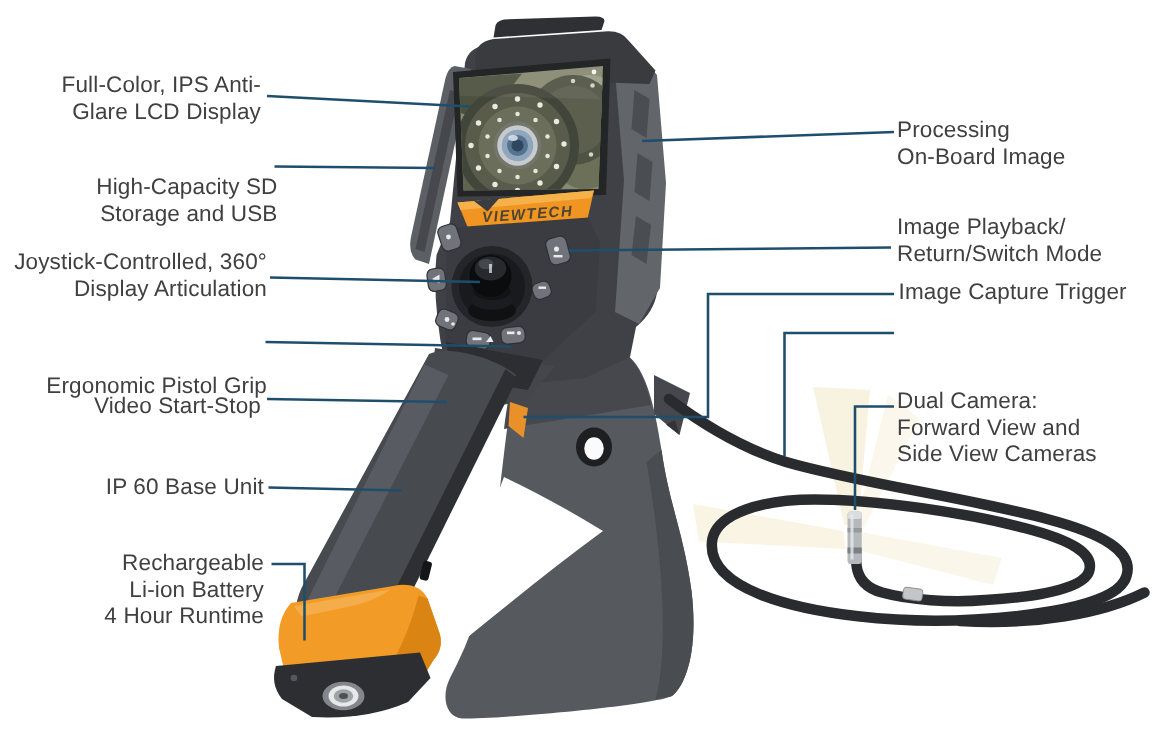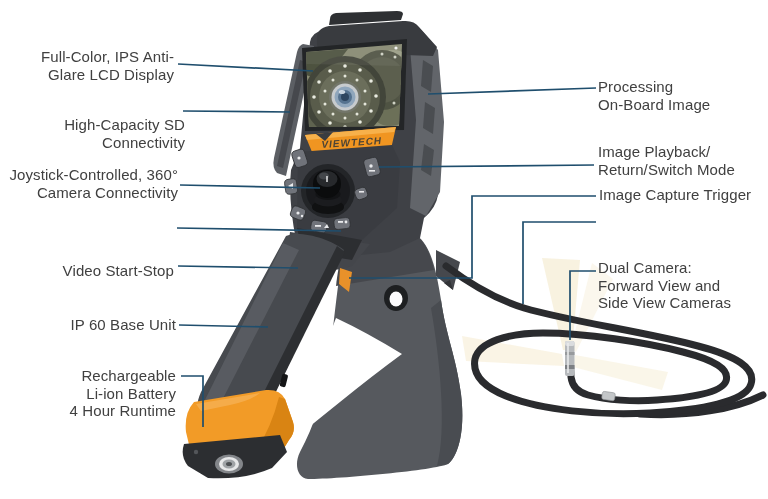--- a/index.html
+++ b/index.html
@@ -232,30 +232,31 @@
       <path d="M596,271 L570,271 L570,340"></path>
     </g>
   </svg>
 
   <div class="lbl left-col" style="top:48px;  right:594px;">
     <span>Full-Color, IPS Anti-</span>
     <span>Glare LCD Display</span>
   </div>
   <div class="lbl left-col" style="top:96px;  right:583px;margin-top:20px;">
     <span>High-Capacity SD</span>
-    <span>Connectivity</span>
+    <span>Storage and USB</span>
   </div>
   <div class="lbl left-col" style="top:166px; right:590px;text-align:right;">
     <span>Joystick-Controlled, 360°</span>
-    <span>Camera Connectivity</span>
+    <span>Display Articulation</span>
   </div>
   <div class="lbl left-col" style="top:218px; right:594px;margin-top:44px;">
     <span>Video Start-Stop</span>
   </div>
   <div class="lbl left-col" style="top:249px; right:590px;">
+    <span>Ergonomic Pistol Grip</span>
   </div>
   <div class="lbl left-col" style="top:316px; right:592px;">
     <span>IP 60 Base Unit</span>
   </div>
   <div class="lbl left-col" style="top:367px; right:592px;">
     <span>Rechargeable</span>
     <span>Li-ion Battery</span>
     <span>4 Hour Runtime</span>
   </div>
 

